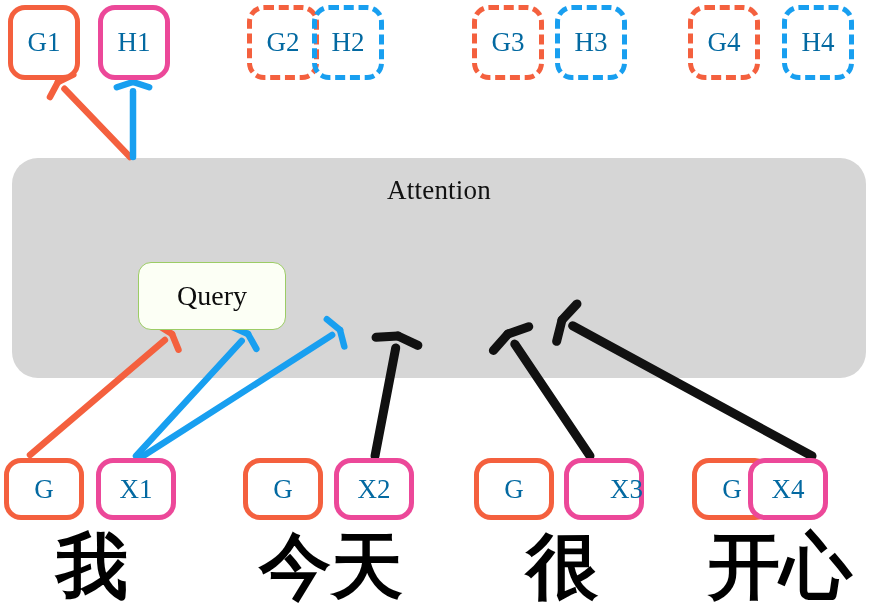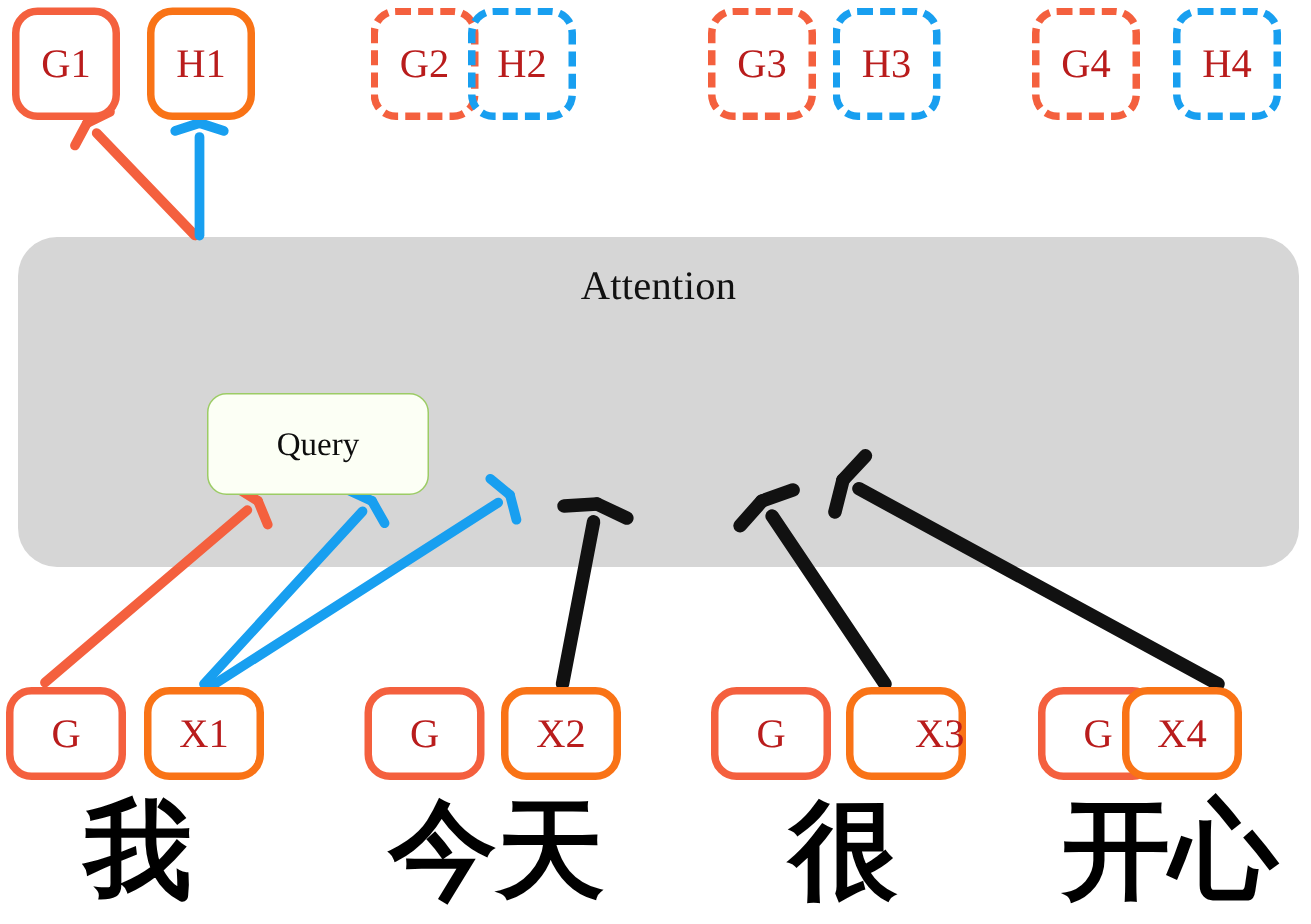--- a/index.html
+++ b/index.html
@@ -48,41 +48,41 @@
 
   
   .qkv {
     position: absolute;
     background: #fcfff5;
     border: 1.5px solid #9ccc65;
     border-radius: 13px;
     display: flex;
     align-items: center;
     justify-content: center;
-    font-size: 22px;
+    font-size: 28px;
     color: #0d0d0d;
     box-sizing: border-box;
   }
   .qkv-query { left: 138px; top: 262px; width: 148px; height: 68px; }
   .qkv-kv    { left: 350px; top: 260px; width: 208px; height: 70px; }
 
   
   .node {
     position: absolute;
     box-sizing: border-box;
     background: #ffffff;
     display: flex;
     align-items: center;
     justify-content: center;
     font-size: 27px;
-    color: #b91c1c;
+    color: #0369a1;
     border-radius: 17px;
   }
   .node.solid-red  { border: 5px solid #f4603e; }
-  .node.solid-blue { border: 5px solid #f97316; }
+  .node.solid-blue { border: 5px solid #ec4899; }
   .node.dashed-red  { border: 5px dashed #f4603e; background: transparent; }
   .node.dashed-blue { border: 5px dashed #189ff0; background: transparent; }
 
   .node.top    { width: 72px; height: 75px; top: 5px; }
   .node.bottom { width: 80px; height: 62px; top: 458px; }
 
   .hanzi {
     position: absolute;
     top: 524px;
     font-size: 72px;

